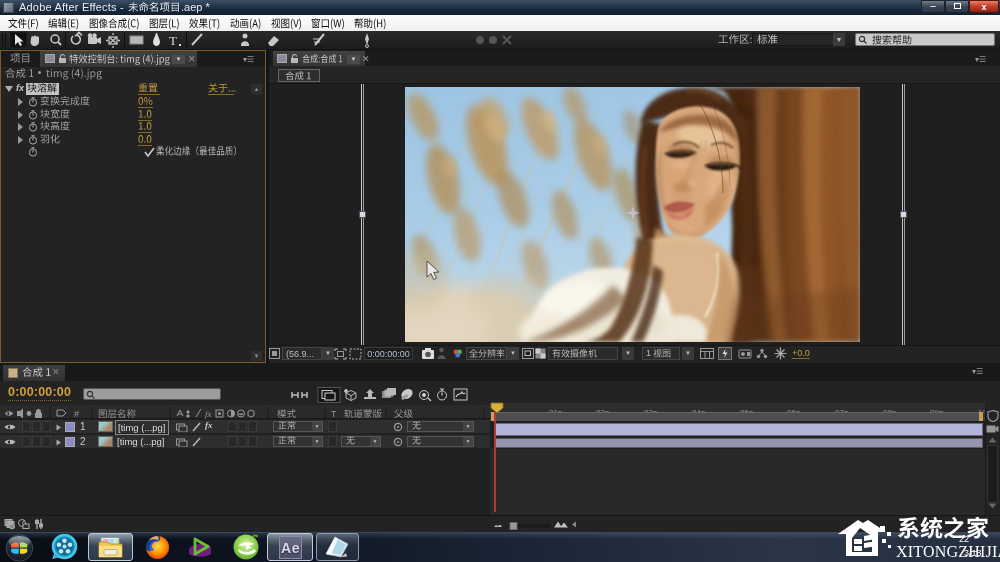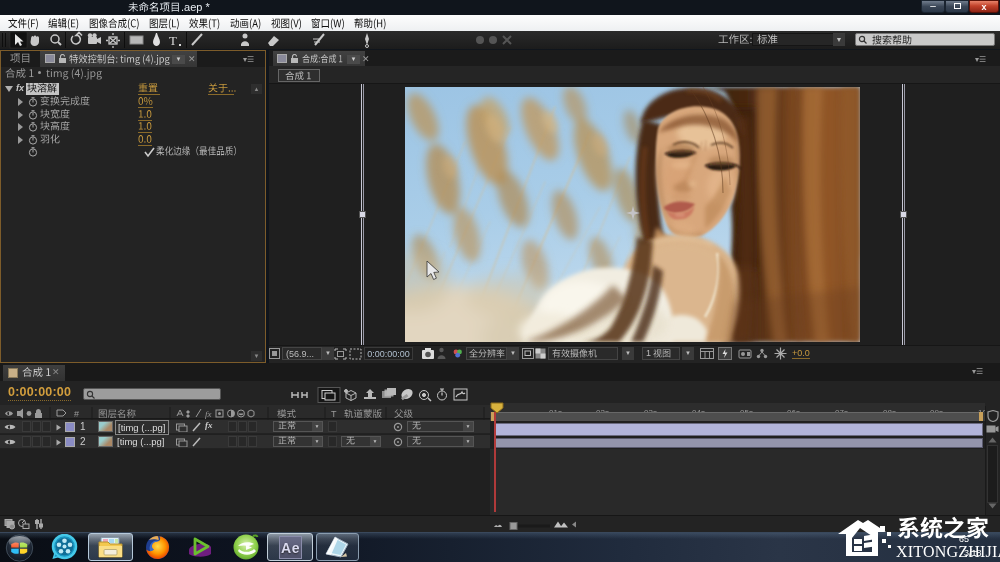--- a/index.html
+++ b/index.html
@@ -1,20 +1,24 @@
 <!DOCTYPE html>
 <html><head><meta charset="utf-8">
 <style>
 *{margin:0;padding:0;box-sizing:border-box}
 html,body{width:1000px;height:562px;overflow:hidden;background:#000;font-family:"Liberation Sans",sans-serif}
 .abs{position:absolute}
 </style></head>
 <body>
 <div class="abs" style="left:0;top:0;width:1000px;height:562px;background:#10151c">
 
+<div class="abs" style="left:0;top:0;width:1000px;height:15px;background:linear-gradient(180deg,#3c4f66 0%,#26374b 40%,#17273a 70%,#121f30 100%)">
+<div class="abs" style="left:3px;top:2px;width:11px;height:11px;background:linear-gradient(135deg,#9aa4b4,#5a6374);border:1px solid #3a4452"></div>
+<div class="abs" style="left:19px;top:1px;color:#e8edf2;font-size:11px;letter-spacing:0.2px">Adobe After Effects - </div>
+</div>
 <svg style="position:absolute;left:128px;top:2px" width="54" height="14">
       <path transform="translate(0,9.0) scale(1.0,1)" d="M4.8 -8.8V-7.1H1.4V-6.3H4.8V-4.5H0.7V-3.7H4.4C3.4 -2.4 1.8 -1.1 0.4 -0.4C0.5 -0.3 0.8 0.1 0.9 0.3C2.3 -0.5 3.8 -1.7 4.8 -3.1V0.8H5.6V-3.2C6.7 -1.7 8.2 -0.4 9.6 0.3C9.7 0.1 10.0 -0.3 10.1 -0.4C8.7 -1.1 7.1 -2.4 6.1 -3.7H9.9V-4.5H5.6V-6.3H9.2V-7.1H5.6V-8.8Z M15.8 -8.9C14.8 -7.5 12.8 -6.2 10.9 -5.7C11.0 -5.5 11.2 -5.2 11.3 -4.9C12.1 -5.2 12.9 -5.6 13.6 -6.0V-5.3H17.8V-6.0C18.5 -5.6 19.3 -5.2 20.1 -5.0C20.2 -5.2 20.5 -5.6 20.7 -5.7C19.0 -6.2 17.2 -7.2 16.2 -8.3L16.4 -8.5ZM13.7 -6.0C14.5 -6.5 15.2 -7.1 15.8 -7.7C16.3 -7.1 17.0 -6.5 17.8 -6.0ZM11.8 -4.5V0.0H12.6V-0.9H15.0V-4.5ZM12.6 -3.8H14.3V-1.6H12.6ZM16.2 -4.5V0.9H16.9V-3.7H18.9V-1.5C18.9 -1.4 18.9 -1.3 18.8 -1.3C18.6 -1.3 18.1 -1.3 17.5 -1.3C17.6 -1.1 17.7 -0.8 17.7 -0.6C18.5 -0.6 19.0 -0.6 19.3 -0.7C19.6 -0.9 19.7 -1.1 19.7 -1.5V-4.5Z M23.8 -5.6C24.3 -5.2 24.9 -4.7 25.4 -4.3C24.1 -3.6 22.8 -3.1 21.5 -2.9C21.6 -2.7 21.8 -2.4 21.9 -2.1C22.5 -2.3 23.1 -2.4 23.6 -2.7V0.8H24.4V0.3H29.1V0.8H29.9V-3.6H25.7C27.5 -4.5 29.0 -5.8 29.9 -7.5L29.3 -7.8L29.2 -7.8H25.5C25.7 -8.1 26.0 -8.4 26.2 -8.7L25.3 -8.9C24.6 -7.8 23.4 -6.7 21.7 -5.9C21.9 -5.7 22.2 -5.4 22.3 -5.3C23.3 -5.8 24.1 -6.4 24.8 -7.0H28.7C28.1 -6.1 27.2 -5.3 26.1 -4.7C25.6 -5.1 24.9 -5.6 24.4 -6.0ZM29.1 -0.4H24.4V-2.8H29.1Z M38.0 -5.2V-3.0C38.0 -1.9 37.7 -0.6 34.8 0.2C35.0 0.4 35.2 0.6 35.3 0.8C38.3 -0.1 38.8 -1.7 38.8 -3.0V-5.2ZM38.7 -1.0C39.5 -0.4 40.6 0.3 41.1 0.8L41.6 0.3C41.1 -0.2 40.0 -0.9 39.2 -1.4ZM31.8 -1.9 32.0 -1.1C33.0 -1.4 34.3 -1.9 35.5 -2.3L35.4 -3.0L34.1 -2.6V-6.8H35.3V-7.6H32.0V-6.8H33.3V-2.4ZM35.9 -6.6V-1.6H36.6V-5.8H40.1V-1.6H40.9V-6.6H38.4C38.5 -6.9 38.7 -7.3 38.9 -7.6H41.5V-8.4H35.5V-7.6H37.9C37.8 -7.3 37.7 -6.9 37.6 -6.6Z M44.4 -4.9H50.0V-3.2H44.4ZM44.4 -5.7V-7.4H50.0V-5.7ZM44.4 -2.4H50.0V-0.7H44.4ZM43.7 -8.2V0.8H44.4V0.1H50.0V0.8H50.8V-8.2Z" fill="#e8edf2"></path>
     </svg>
 <div class="abs" style="left:181px;top:1px;color:#e8edf2;font-size:11px">.aep *</div>
 <div class="abs" style="left:921px;top:0;width:24px;height:13px;background:linear-gradient(180deg,#707c8c,#3a4656 50%,#2c3848);border:1px solid #1a2430;border-radius:0 0 3px 3px;color:#fff;font-size:10px;text-align:center;line-height:9px">–</div>
 <div class="abs" style="left:945px;top:0;width:24px;height:13px;background:linear-gradient(180deg,#707c8c,#3a4656 50%,#2c3848);border:1px solid #1a2430;border-radius:0 0 3px 3px">
       <div class="abs" style="left:8px;top:2px;width:7px;height:6px;border:1px solid #fff"></div>
     </div>
 <div class="abs" style="left:969px;top:0;width:30px;height:13px;background:linear-gradient(180deg,#e8836a,#c2412a 45%,#8f2415);border:1px solid #5a1208;border-radius:0 0 3px 3px;color:#fff;font-size:9px;font-weight:bold;text-align:center;line-height:12px">x</div>
 <div class="abs" style="left:0;top:15px;width:1000px;height:16px;background:linear-gradient(180deg,#fdfdfd,#eef0f2)"></div>
@@ -854,14 +858,14 @@
 <rect x="50" y="14" width="5" height="5"></rect>
         <rect x="57" y="20" width="4" height="4"></rect>
         <rect x="52" y="27" width="4" height="4"></rect>
         <rect x="58" y="33" width="3" height="3"></rect>
 </g>
 </svg>
 <svg class="abs" style="left:897px;top:515px" width="100" height="30">
       <path transform="translate(0,21.5)" d="M5.6 -5.0C4.5 -3.5 2.6 -1.9 0.9 -1.0C1.6 -0.6 2.7 0.3 3.3 0.9C5.0 -0.3 7.0 -2.2 8.4 -4.0ZM14.2 -3.6C16.0 -2.3 18.3 -0.4 19.3 0.9L21.8 -0.8C20.6 -2.1 18.3 -3.9 16.5 -5.1ZM14.8 -10.1C15.2 -9.7 15.6 -9.2 16.1 -8.8L9.2 -8.3C12.1 -9.8 15.1 -11.6 17.8 -13.8L15.8 -15.6C14.8 -14.7 13.7 -13.8 12.6 -13.1L8.0 -12.8C9.3 -13.8 10.7 -14.9 11.8 -16.1C14.8 -16.4 17.7 -16.8 20.1 -17.3L18.1 -19.6C14.2 -18.7 7.8 -18.1 2.1 -17.9C2.4 -17.3 2.7 -16.2 2.8 -15.5C4.5 -15.5 6.2 -15.6 8.0 -15.7C6.8 -14.6 5.6 -13.8 5.1 -13.5C4.4 -13.0 3.9 -12.7 3.4 -12.6C3.7 -11.9 4.0 -10.7 4.1 -10.2C4.7 -10.4 5.4 -10.5 9.0 -10.8C7.5 -9.9 6.3 -9.2 5.6 -8.9C4.1 -8.2 3.2 -7.8 2.3 -7.7C2.6 -7.0 3.0 -5.7 3.1 -5.2C3.9 -5.5 4.9 -5.7 10.2 -6.1V-1.0C10.2 -0.8 10.1 -0.7 9.7 -0.7C9.3 -0.7 7.9 -0.7 6.7 -0.7C7.1 0.0 7.6 1.2 7.7 2.0C9.4 2.0 10.7 2.0 11.7 1.5C12.7 1.1 13.0 0.4 13.0 -0.9V-6.3L17.8 -6.7C18.4 -6.0 18.9 -5.2 19.2 -4.6L21.4 -6.0C20.4 -7.5 18.6 -9.6 16.8 -11.2Z M38.7 -7.9V-1.4C38.7 0.9 39.1 1.7 41.2 1.7C41.6 1.7 42.4 1.7 42.8 1.7C44.6 1.7 45.2 0.6 45.4 -3.0C44.7 -3.2 43.6 -3.6 43.1 -4.1C43.0 -1.1 42.9 -0.6 42.5 -0.6C42.4 -0.6 41.9 -0.6 41.7 -0.6C41.4 -0.6 41.4 -0.7 41.4 -1.4V-7.9ZM34.3 -7.9C34.2 -4.0 33.9 -1.6 30.4 -0.1C31.0 0.4 31.7 1.5 32.0 2.2C36.2 0.3 36.8 -3.1 37.0 -7.9ZM23.8 -1.6 24.4 1.1C26.7 0.3 29.5 -0.8 32.1 -1.9L31.6 -4.2C28.7 -3.2 25.7 -2.1 23.8 -1.6ZM36.3 -19.0C36.7 -18.2 37.0 -17.3 37.3 -16.5H32.1V-14.1H35.7C34.8 -12.8 33.7 -11.4 33.3 -11.0C32.7 -10.5 32.1 -10.3 31.6 -10.2C31.8 -9.6 32.3 -8.2 32.4 -7.5C33.1 -7.9 34.3 -8.1 42.1 -8.9C42.5 -8.3 42.7 -7.7 42.9 -7.2L45.2 -8.4C44.6 -9.9 43.1 -12.1 41.9 -13.7L39.8 -12.6C40.2 -12.1 40.5 -11.6 40.9 -11.0L36.4 -10.6C37.2 -11.7 38.2 -12.9 39.0 -14.1H45.0V-16.5H38.6L40.1 -17.0C39.9 -17.6 39.4 -18.8 39.0 -19.6ZM24.4 -9.5C24.7 -9.7 25.3 -9.8 27.1 -10.1C26.4 -9.0 25.8 -8.3 25.5 -7.9C24.7 -7.1 24.3 -6.6 23.6 -6.4C24.0 -5.8 24.4 -4.4 24.5 -3.9C25.1 -4.3 26.1 -4.6 31.6 -5.8C31.5 -6.4 31.5 -7.5 31.6 -8.3L28.4 -7.6C29.9 -9.4 31.3 -11.5 32.4 -13.5L29.9 -14.9C29.6 -14.1 29.1 -13.3 28.7 -12.6L27.0 -12.4C28.3 -14.2 29.5 -16.4 30.4 -18.5L27.6 -19.8C26.8 -17.1 25.3 -14.3 24.8 -13.6C24.3 -12.9 23.9 -12.4 23.4 -12.3C23.8 -11.5 24.2 -10.1 24.4 -9.5Z M51.7 -3.6C50.4 -3.6 48.6 -2.4 46.9 -0.6L48.9 2.0C49.9 0.5 50.9 -1.0 51.7 -1.0C52.1 -1.0 52.9 -0.3 53.9 0.4C55.5 1.3 57.3 1.6 60.2 1.6C62.5 1.6 65.9 1.5 67.6 1.4C67.6 0.6 68.1 -0.8 68.4 -1.6C66.1 -1.2 62.6 -1.0 60.3 -1.0C57.8 -1.0 55.9 -1.2 54.5 -2.1C59.1 -5.1 63.9 -9.7 66.8 -14.0L64.7 -15.4L64.1 -15.3H58.7L60.1 -16.1C59.6 -17.1 58.4 -18.7 57.5 -19.8L55.0 -18.5C55.7 -17.5 56.6 -16.3 57.1 -15.3H48.1V-12.6H62.1C59.6 -9.4 55.6 -5.9 51.9 -3.6Z M78.4 -19.0C78.6 -18.6 78.8 -18.1 78.9 -17.7H70.6V-12.5H73.3V-15.2H87.7V-12.5H90.5V-17.7H82.3C82.1 -18.4 81.7 -19.2 81.3 -19.8ZM86.8 -11.2C85.7 -10.1 84.0 -8.8 82.5 -7.7C81.9 -8.7 81.3 -9.7 80.4 -10.5C80.9 -10.9 81.4 -11.2 81.8 -11.6H86.9V-13.9H74.0V-11.6H78.0C75.9 -10.5 73.2 -9.6 70.5 -9.1C71.0 -8.6 71.7 -7.4 72.0 -6.9C74.1 -7.5 76.4 -8.3 78.4 -9.3C78.6 -9.1 78.8 -8.8 79.0 -8.6C77.0 -7.2 73.2 -5.8 70.4 -5.2C70.9 -4.6 71.4 -3.7 71.7 -3.1C74.4 -3.9 77.8 -5.4 80.1 -6.8C80.2 -6.5 80.3 -6.2 80.4 -5.9C78.1 -4.0 73.7 -2.0 70.0 -1.2C70.6 -0.6 71.2 0.4 71.5 1.1C74.5 0.1 78.2 -1.5 80.8 -3.4C80.8 -2.3 80.5 -1.4 80.1 -1.0C79.8 -0.6 79.4 -0.5 78.9 -0.5C78.3 -0.5 77.6 -0.5 76.8 -0.6C77.3 0.2 77.5 1.3 77.5 2.0C78.2 2.0 78.9 2.1 79.4 2.0C80.6 2.0 81.4 1.8 82.2 1.0C83.4 -0.0 83.9 -2.7 83.2 -5.5L84.0 -5.9C85.1 -2.7 86.9 -0.3 89.7 1.1C90.1 0.4 90.9 -0.7 91.5 -1.2C88.9 -2.3 87.0 -4.6 86.1 -7.3C87.1 -8.0 88.2 -8.7 89.1 -9.4Z" fill="#ffffff"></path>
     </svg>
 <div class="abs" style="left:896px;top:543px;color:#fff;font-size:16px;font-family:'Liberation Serif',serif;letter-spacing:0.2px">XITONGZHIJIA.NET</div>
-<div class="abs" style="left:959px;top:534px;color:#fff;font-size:9px">65</div>
+<div class="abs" style="left:959px;top:534px;color:#fff;font-size:9px">22</div>
 <div class="abs" style="left:964px;top:548px;color:#fff;font-size:9px">3/18</div>
 </div>
 </body></html>

